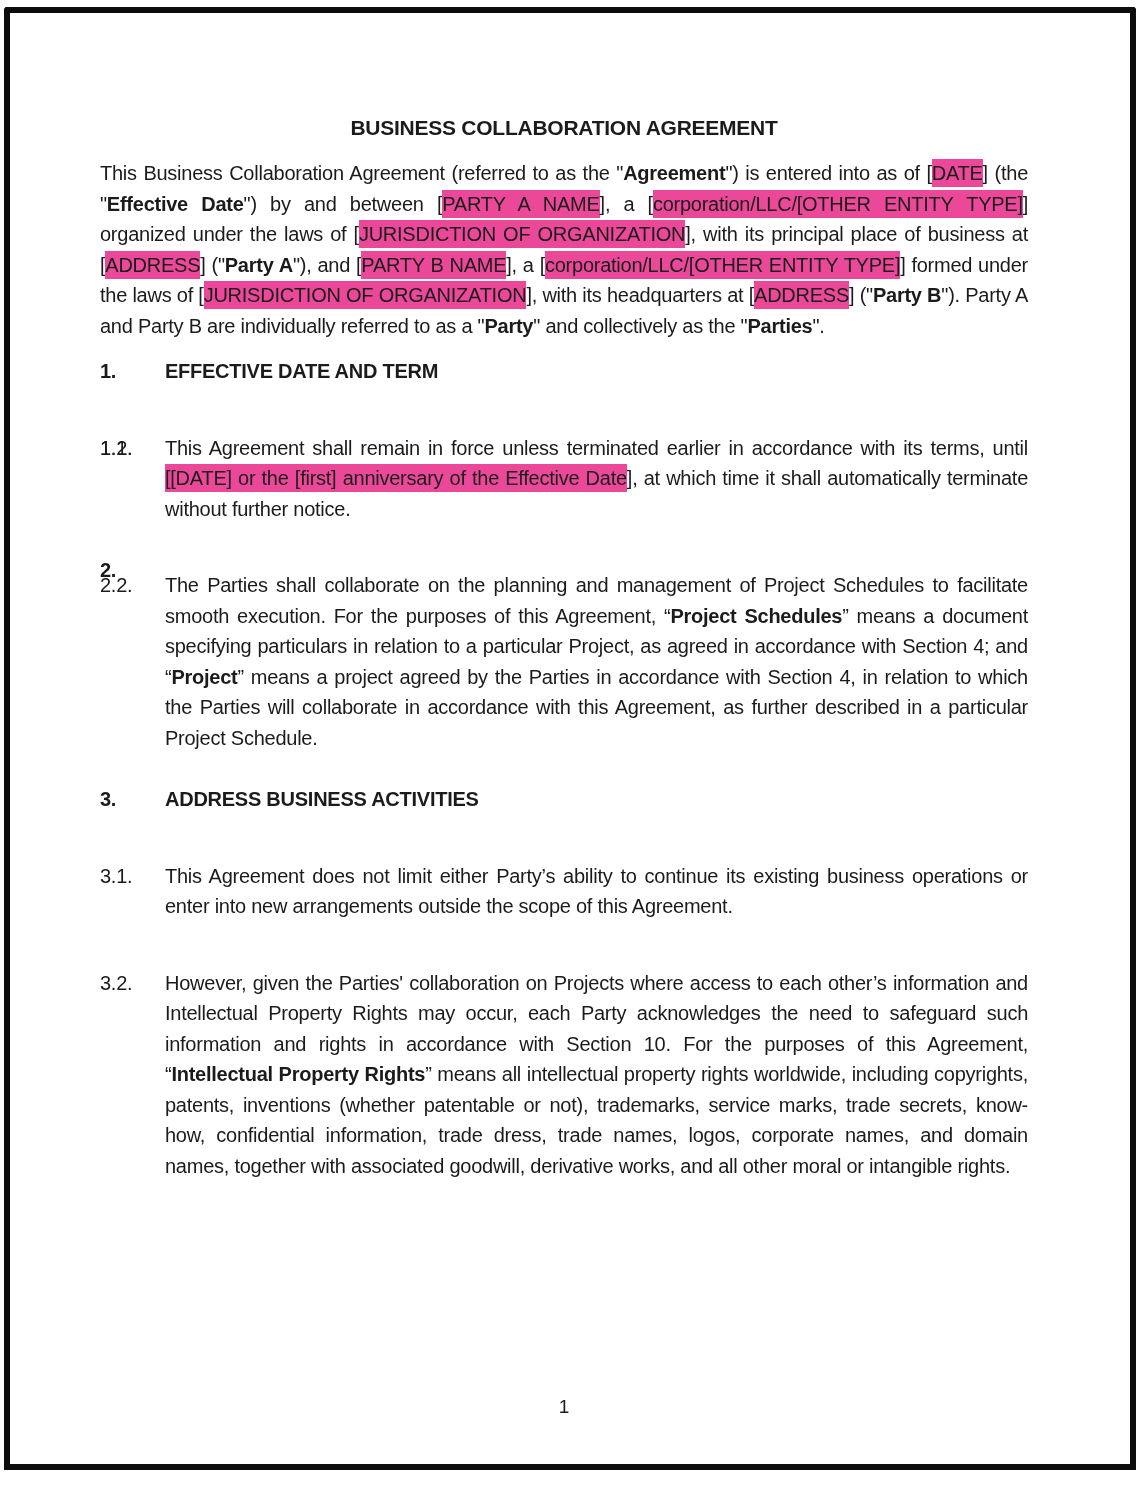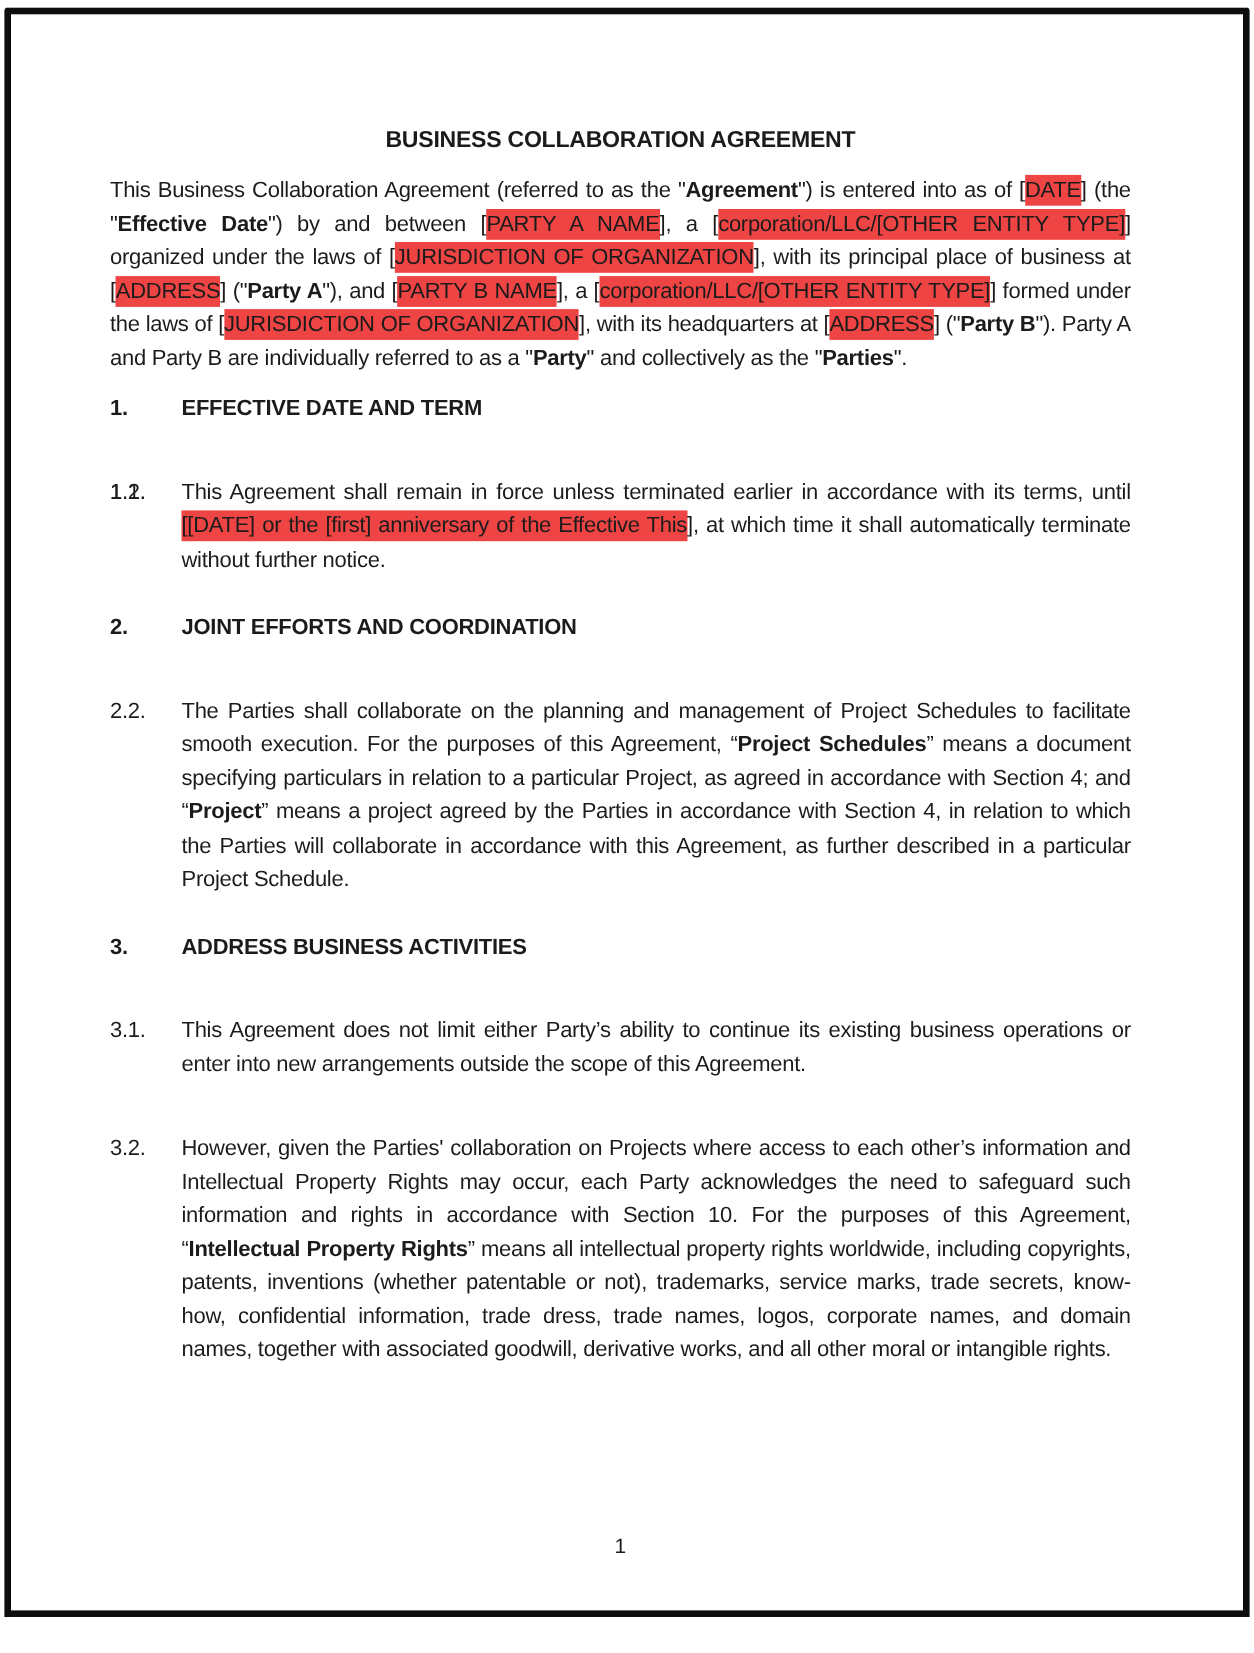--- a/index.html
+++ b/index.html
@@ -67,21 +67,21 @@
     line-height: 30.5px;
     letter-spacing: -0.25px;
     text-align: justify;
   }
   .num {
     position: absolute;
     left: 0;
     top: 0;
   }
   .b { font-weight: 700; }
-  .hl { background: #ef4444; padding: 3px 0; }
+  .hl { background: #ec4899; padding: 3px 0; }
   .page-number {
     position: absolute;
     left: 100px;
     width: 928px;
     top: 1392px;
     text-align: center;
     font-size: 19px;
     line-height: 30px;
   }
 </style>
@@ -89,22 +89,22 @@
 <body>
 
 <div class="page">
   <div class="frame"></div>
   <div class="content">
     <div class="doc-title">BUSINESS COLLABORATION AGREEMENT</div>
     <p class="para"><span>This Business Collaboration Agreement (referred to as the "</span><span class="b">Agreement</span><span>") is entered into as of [</span><span class="hl">DATE</span><span>] (the "</span><span class="b">Effective Date</span><span>") by and between [</span><span class="hl">PARTY A NAME</span><span>], a [</span><span class="hl">corporation/LLC/[OTHER ENTITY TYPE]</span><span>] organized under the laws of [</span><span class="hl">JURISDICTION OF ORGANIZATION</span><span>], with its principal place of business at [</span><span class="hl">ADDRESS</span><span>] ("</span><span class="b">Party A</span><span>"), and [</span><span class="hl">PARTY B NAME</span><span>], a [</span><span class="hl">corporation/LLC/[OTHER ENTITY TYPE]</span><span>] formed under the laws of [</span><span class="hl">JURISDICTION OF ORGANIZATION</span><span>], with its headquarters at [</span><span class="hl">ADDRESS</span><span>] ("</span><span class="b">Party B</span><span>"). Party A and Party B are individually referred to as a "</span><span class="b">Party</span><span>" and collectively as the "</span><span class="b">Parties</span><span>".</span></p>
     <div id="sections">
         <div class="heading-row"><span class="num">1.</span><span>EFFECTIVE DATE AND TERM</span></div>
         <div class="item"><span class="num">1.1.</span></div>
-        <div class="item"><span class="num">1.2.</span><span><span>This Agreement shall remain in force unless terminated earlier in accordance with its terms, until </span><span class="hl">[[DATE] or the [first] anniversary of the Effective This</span><span>], at which time it shall automatically terminate without further notice.</span></span></div>
-        <div class="heading-row"><span class="num">2.</span><span>JOINT EFFORTS AND COORDINATION</span></div>
+        <div class="item"><span class="num">1.2.</span><span><span>This Agreement shall remain in force unless terminated earlier in accordance with its terms, until </span><span class="hl">[[DATE] or the [first] anniversary of the Effective Date</span><span>], at which time it shall automatically terminate without further notice.</span></span></div>
+        <div class="heading-row"><span class="num">2.</span></div>
         <div class="item"><span class="num">2.2.</span><span><span>The Parties shall collaborate on the planning and management of Project Schedules to facilitate smooth execution. For the purposes of this Agreement, “</span><span class="b">Project Schedules</span><span>” means a document specifying particulars in relation to a particular Project, as agreed in accordance with Section 4; and “</span><span class="b">Project</span><span>” means a project agreed by the Parties in accordance with Section 4, in relation to which the Parties will collaborate in accordance with this Agreement, as further described in a particular Project Schedule.</span></span></div>
         <div class="heading-row"><span class="num">3.</span><span>ADDRESS BUSINESS ACTIVITIES</span></div>
         <div class="item"><span class="num">3.1.</span><span><span>This Agreement does not limit either Party’s ability to continue its existing business operations or enter into new arrangements outside the scope of this Agreement.</span></span></div>
         <div class="item"><span class="num">3.2.</span><span><span>However, given the Parties' collaboration on Projects where access to each other’s information and Intellectual Property Rights may occur, each Party acknowledges the need to safeguard such information and rights in accordance with Section 10. For the purposes of this Agreement, “</span><span class="b">Intellectual Property Rights</span><span>” means all intellectual property rights worldwide, including copyrights, patents, inventions (whether patentable or not), trademarks, service marks, trade secrets, know-how, confidential information, trade dress, trade names, logos, corporate names, and domain names, together with associated goodwill, derivative works, and all other moral or intangible rights.</span></span></div>
       </div>
   </div>
   <div class="page-number">1</div>
 </div>
 
 </body></html>

